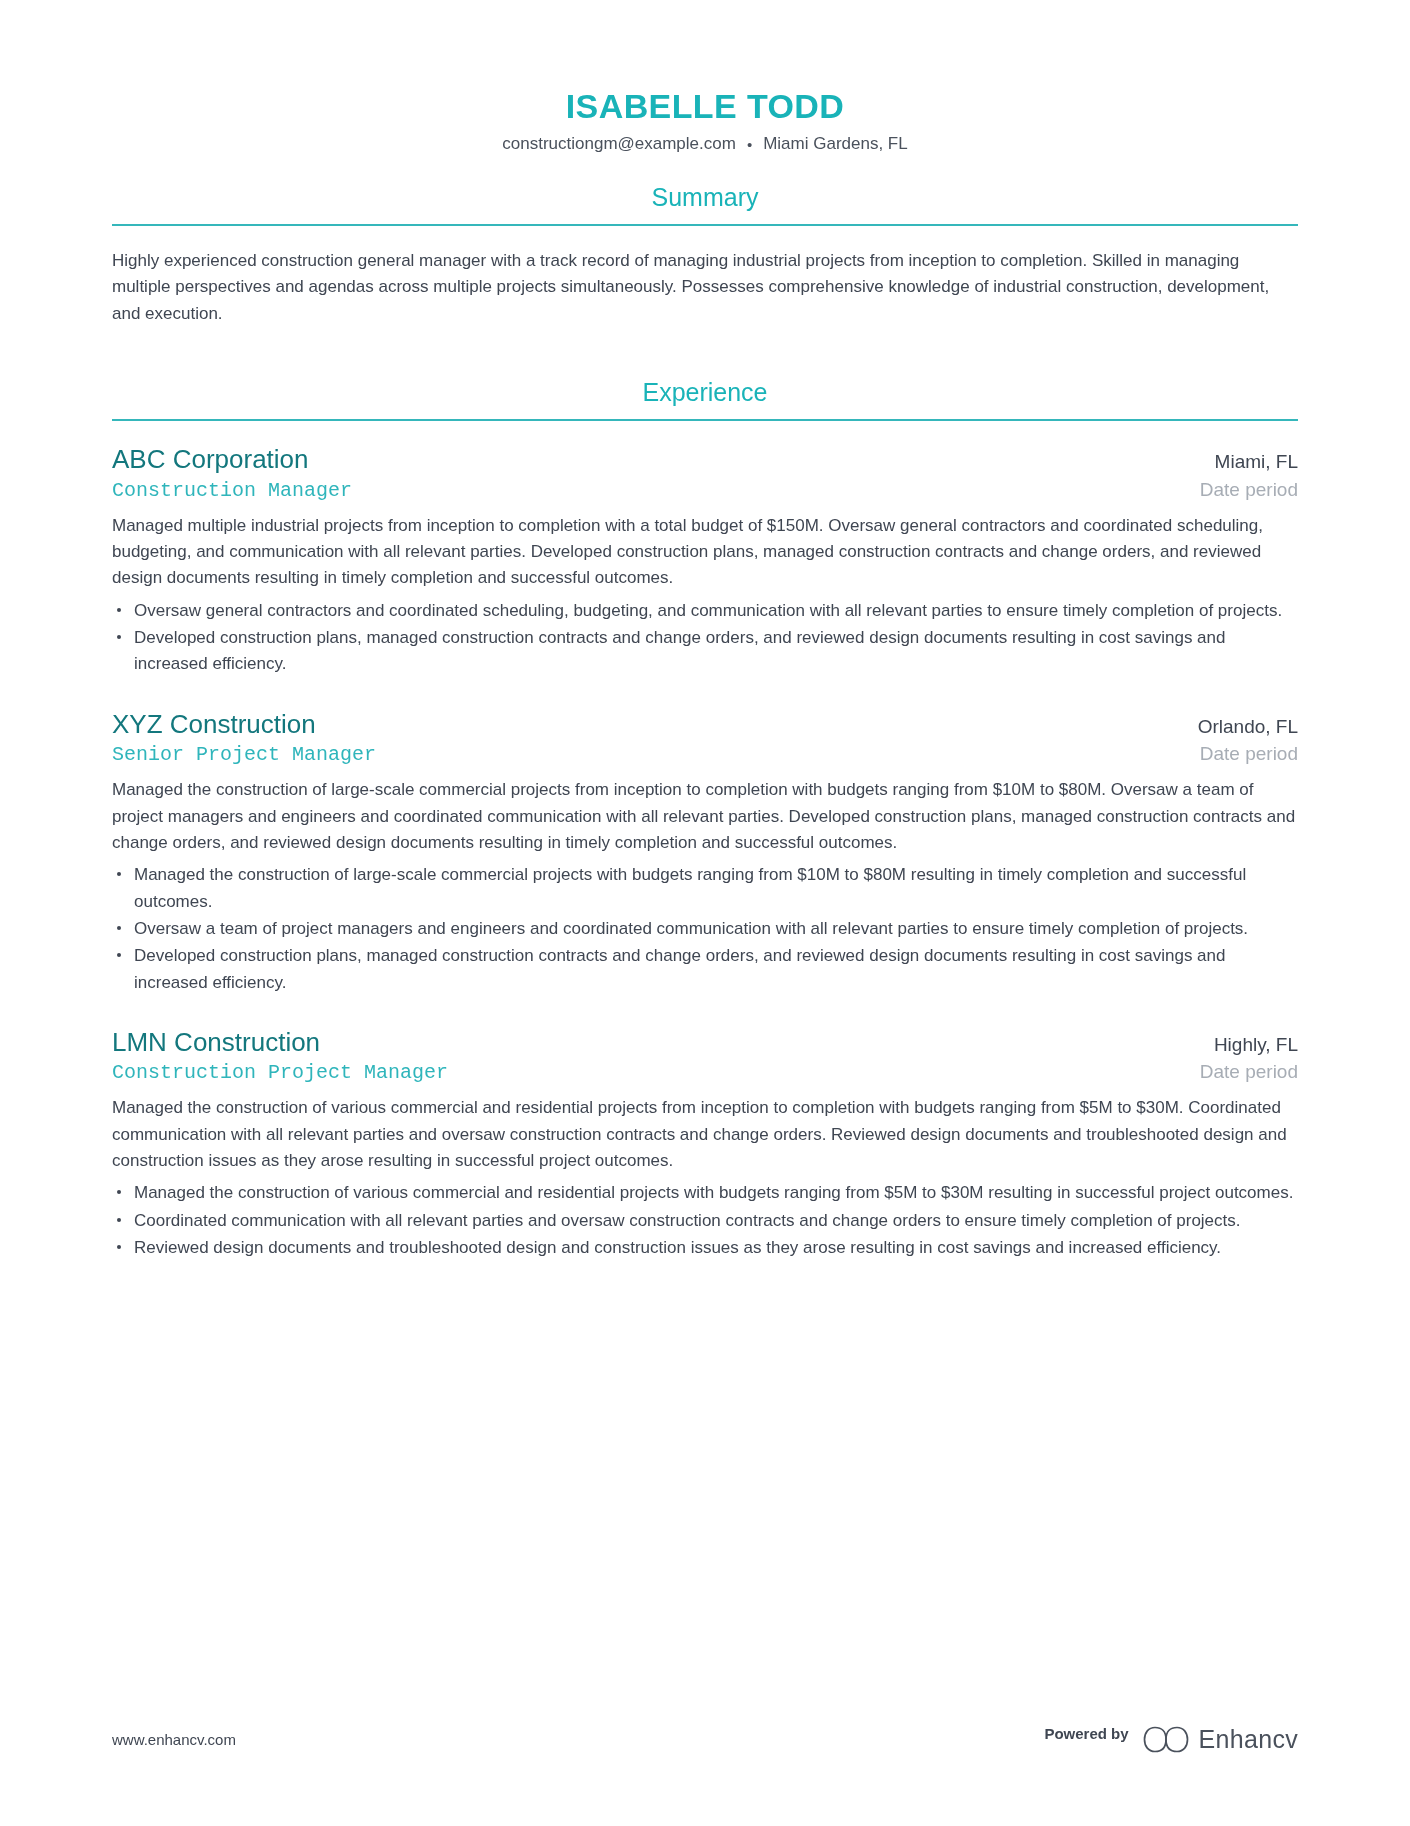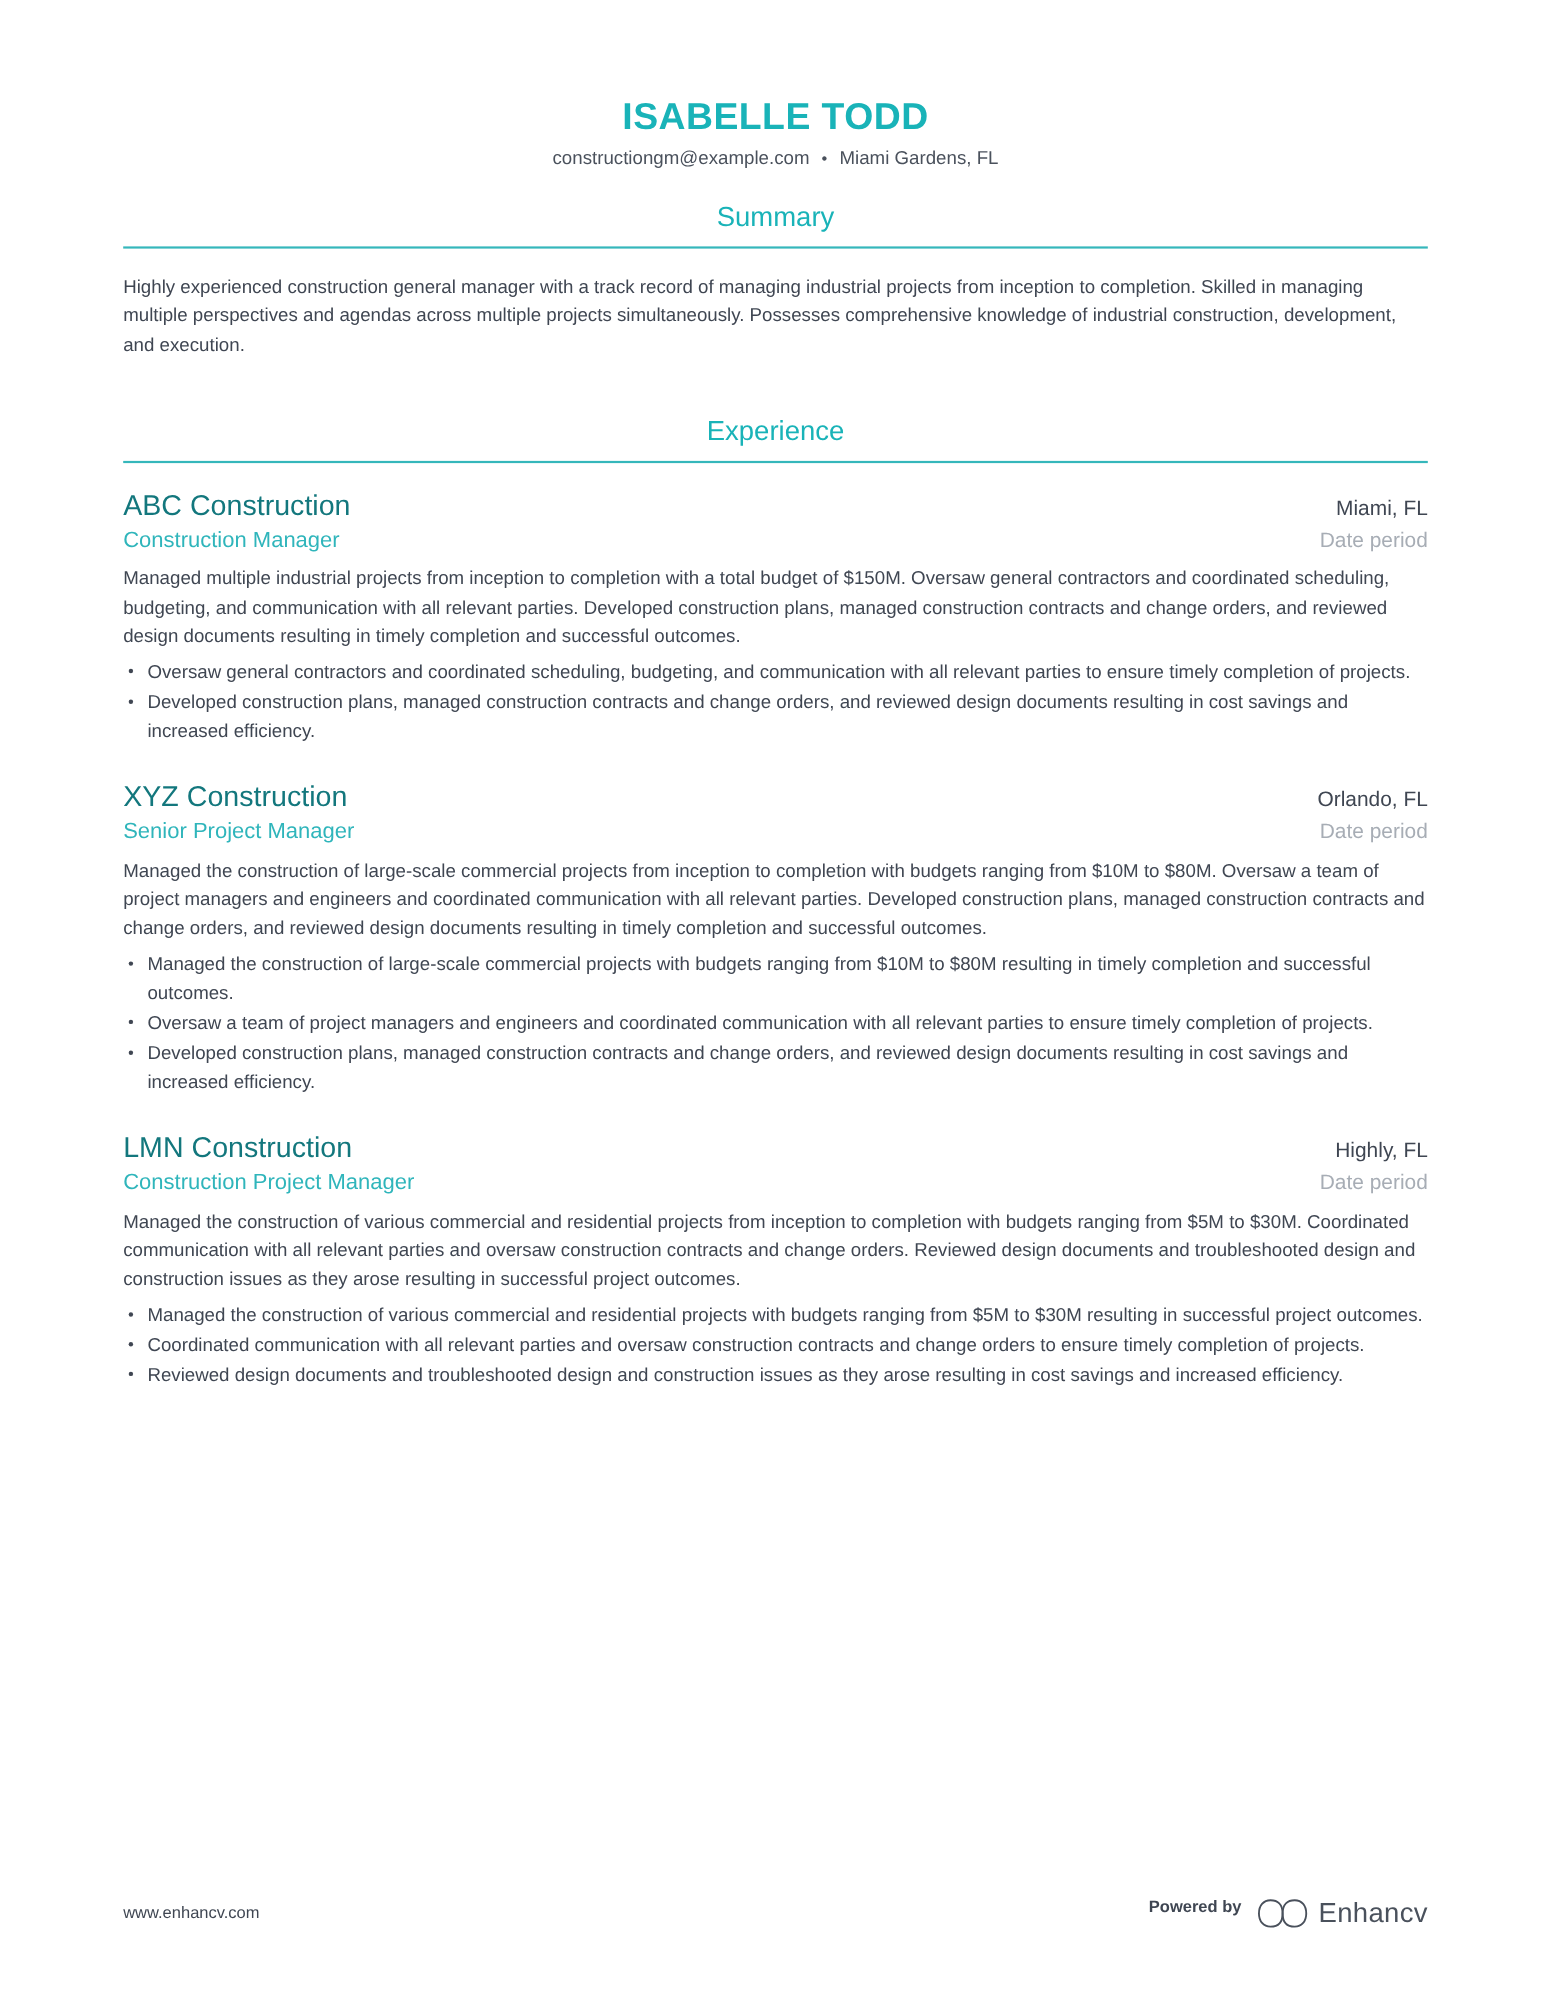--- a/index.html
+++ b/index.html
@@ -112,20 +112,21 @@
     color: #3f4652;
     text-align: right;
     white-space: nowrap;
     line-height: 1.25;
   }
   .job-role {
     font-size: 20px;
     color: #2fb5bb;
     line-height: 1.3;
     margin-top: 2px;
+    font-family: Liberation Mono, monospace;
   }
   .job-dates {
     font-size: 19px;
     color: #a7adb5;
     text-align: right;
     white-space: nowrap;
     line-height: 1.3;
     margin-top: 2px;
   }
   .job-desc {
@@ -212,21 +213,21 @@
     <div class="section-rule"></div>
     <p class="summary-text">Highly experienced construction general manager with a track record of managing industrial projects from inception to completion. Skilled in managing multiple perspectives and agendas across multiple projects simultaneously. Possesses comprehensive knowledge of industrial construction, development, and execution.</p>
   </div>
 
   <div class="section experience-section">
     <h2 class="section-title">Experience</h2>
     <div class="section-rule"></div>
 
     <div class="job">
       <div class="job-row">
-        <div class="job-company">ABC Construction</div>
+        <div class="job-company">ABC Corporation</div>
         <div class="job-location">Miami, FL</div>
       </div>
       <div class="job-row">
         <div class="job-role">Construction Manager</div>
         <div class="job-dates">Date period</div>
       </div>
       <p class="job-desc">Managed multiple industrial projects from inception to completion with a total budget of $150M. Oversaw general contractors and coordinated scheduling, budgeting, and communication with all relevant parties. Developed construction plans, managed construction contracts and change orders, and reviewed design documents resulting in timely completion and successful outcomes.</p>
       <ul class="bullets">
         <li>Oversaw general contractors and coordinated scheduling, budgeting, and communication with all relevant parties to ensure timely completion of projects.</li>
         <li>Developed construction plans, managed construction contracts and change orders, and reviewed design documents resulting in cost savings and increased efficiency.</li>

